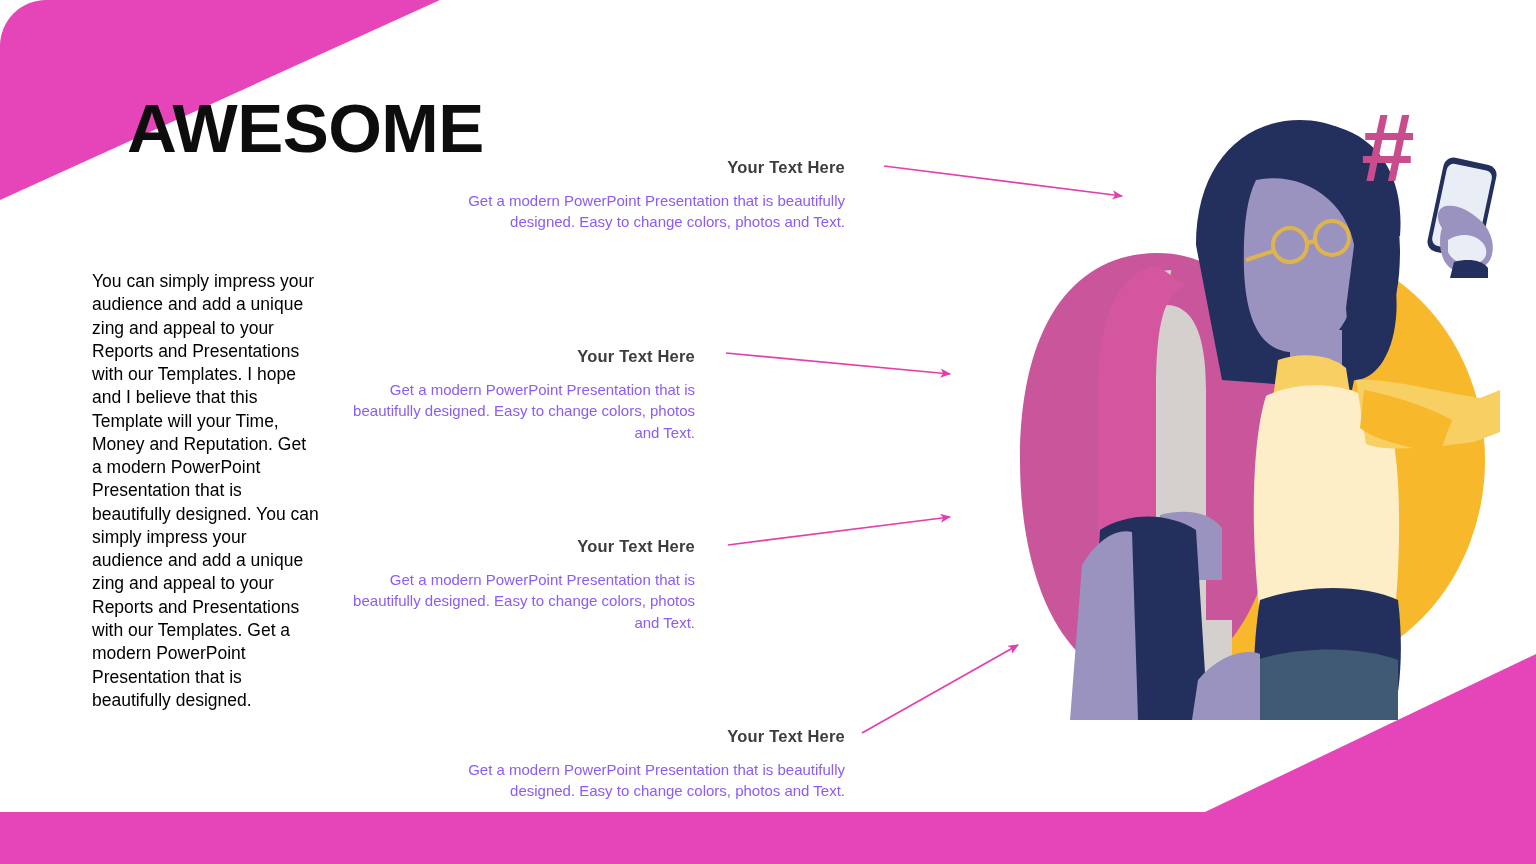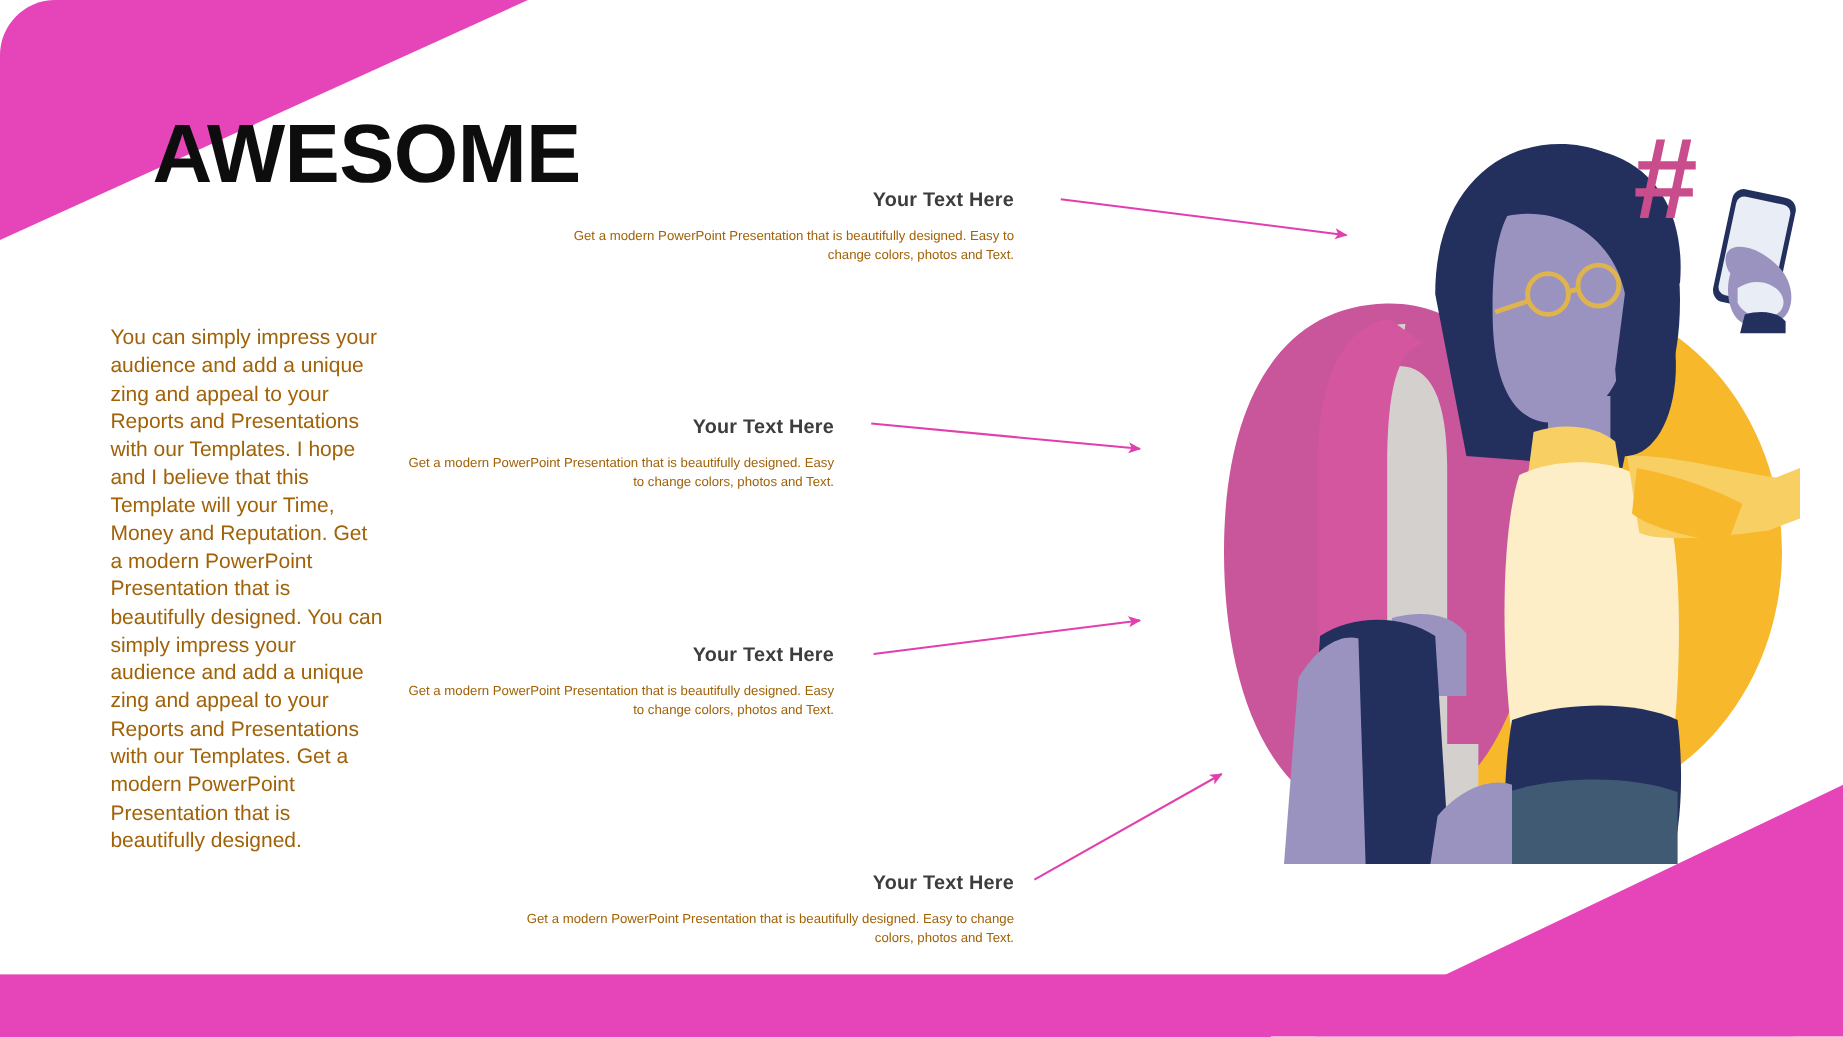--- a/index.html
+++ b/index.html
@@ -36,31 +36,31 @@
   .title {
     position:absolute; left:110px; top:84px; width:440px;
     font-size:69px; line-height:1.31; font-weight:bold;
     letter-spacing:-0.5px; color:#0d0d0d; z-index:5;margin-left:17px;
   }
   .title .l2 { display:block; }
 
   
   .left-para {
     position:absolute; left:92px; top:270px; width:228px;
-    font-size:17.5px; line-height:1.33; color:#a16207; z-index:5;
+    font-size:17.5px; line-height:1.33; color:#000000; z-index:5;
   }
 
   
   .callout { position:absolute; z-index:5; text-align:right; }
   .callout .c-title {
     font-size:16.5px; font-weight:bold; color:#3d3d3d;
     letter-spacing:0.2px; margin-bottom:13px;
   }
   .callout .c-body {
-    font-size:11px; line-height:1.42; color:#a16207;
+    font-size:15px; line-height:1.42; color:#8b5cf6;
   }
   .callout-0 { left:440px; top:158px; width:405px; }
   .callout-1 { left:330px; top:347px; width:365px; }
   .callout-2 { left:330px; top:537px; width:365px; }
   .callout-3 { left:415px; top:727px; width:430px; }
 
   
   .arrows { position:absolute; inset:0; z-index:4; }
 
   

